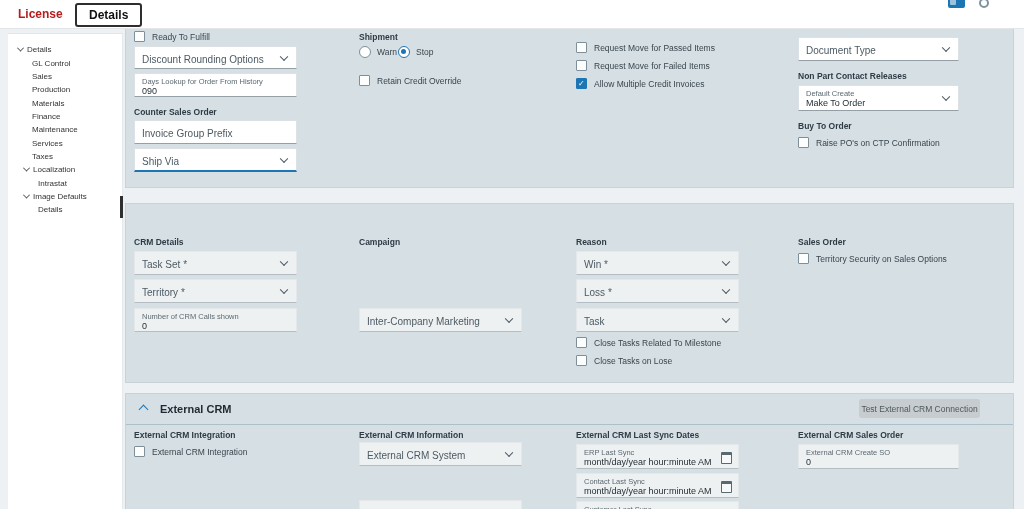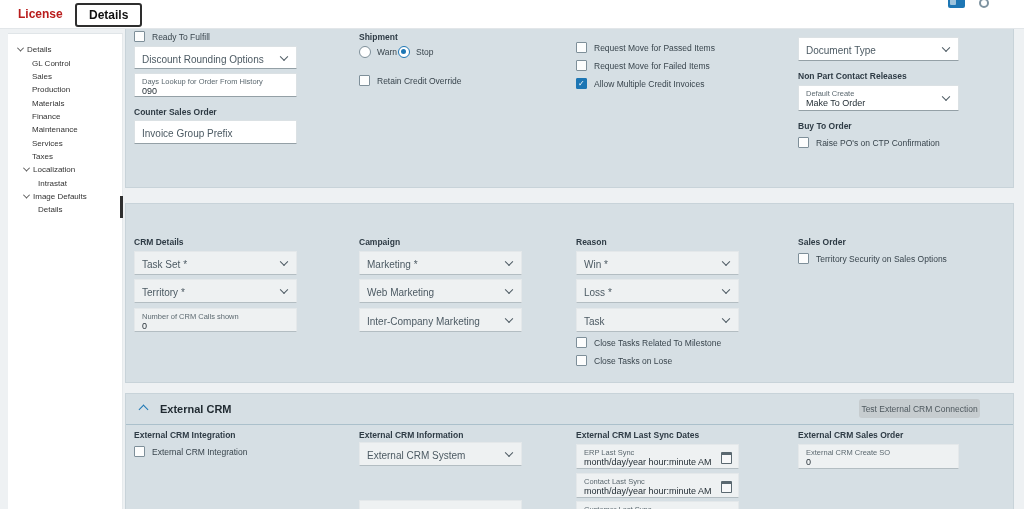--- a/index.html
+++ b/index.html
@@ -120,20 +120,24 @@
     <span class="chev"></span>
   </div>
   <div class="fld" style="left:8px;top:44px;width:163px;height:24px">
     <div class="flabel">Days Lookup for Order From History</div>
     <div class="fvalue">090</div>
   </div>
   <div class="colh" style="left:8px;top:78px">Counter Sales Order</div>
   <div class="fld" style="left:8px;top:91px;width:163px;height:24px">
     <span class="ph">Invoice Group Prefix</span>
   </div>
+  <div class="fld shipvia" style="left:8px;top:119px;width:163px;height:24px">
+    <span class="ph">Ship Via</span>
+    <span class="chev"></span>
+  </div>
 
   <div class="colh" style="left:233px;top:3px">Shipment</div>
   <div class="radrow" style="left:233px;top:17px">
     <span class="rad"></span>
     <span class="radlabel">Warn</span>
   </div>
   <div class="radrow" style="left:272px;top:17px">
     <span class="rad on"></span>
     <span class="radlabel">Stop</span>
   </div>
@@ -185,28 +189,20 @@
   </div>
   <div class="fldg" style="left:8px;top:75px;width:163px;height:24px">
     <span class="ph">Territory *</span>
     <span class="chev"></span>
   </div>
   <div class="fldg" style="left:8px;top:104px;width:163px;height:24px">
     <div class="flabel">Number of CRM Calls shown</div>
     <div class="fvalue">0</div>
   </div>
 
-  <div class="fldg" style="left:233px;top:47px;width:163px;height:24px">
-    <span class="ph">Marketing *</span>
-    <span class="chev"></span>
-  </div>
-  <div class="fldg" style="left:233px;top:75px;width:163px;height:24px">
-    <span class="ph">Web Marketing</span>
-    <span class="chev"></span>
-  </div>
   <div class="fldg" style="left:233px;top:104px;width:163px;height:24px">
     <span class="ph">Inter-Company Marketing</span>
     <span class="chev"></span>
   </div>
 
   <div class="fldg" style="left:450px;top:47px;width:163px;height:24px">
     <span class="ph">Win *</span>
     <span class="chev"></span>
   </div>
   <div class="fldg" style="left:450px;top:75px;width:163px;height:24px">

